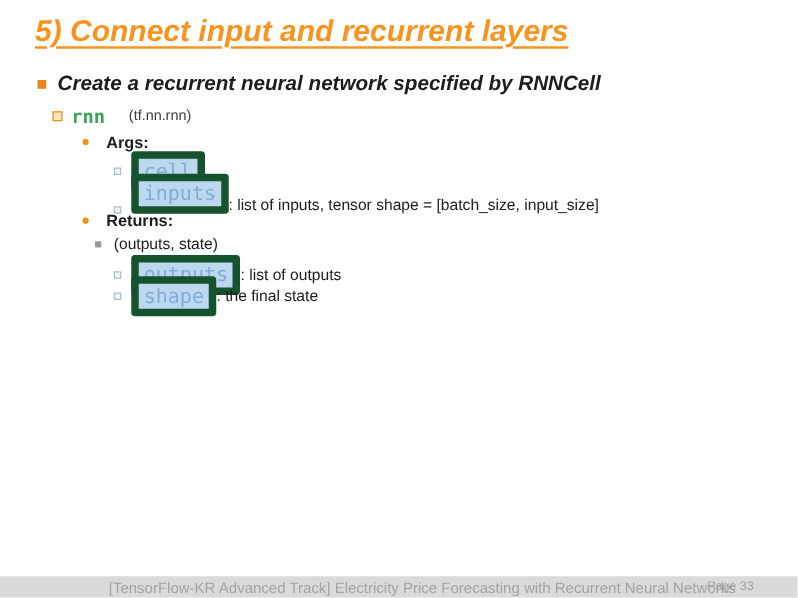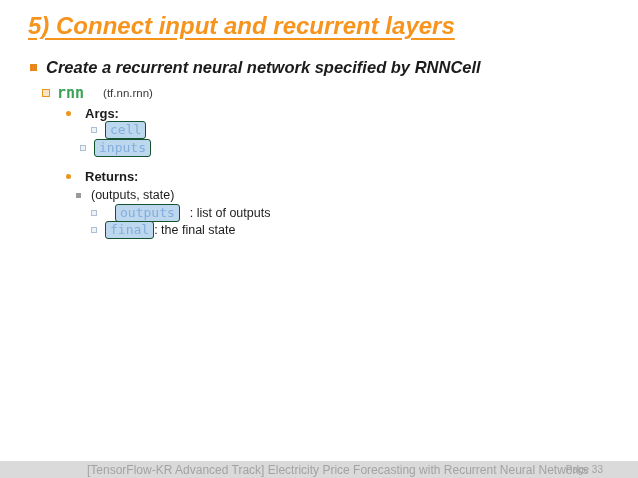--- a/index.html
+++ b/index.html
@@ -30,22 +30,22 @@
   .lvl1-text { margin-left: 9px; font-size: 16.5px; font-weight: bold; color: #1c1c1c; }
 
   .fn-name { margin-left: 7px; font-family: "DejaVu Sans Mono", monospace;
              font-weight: bold; font-size: 15px; color: #3AA455; }
   .fn-sig  { margin-left: 19px; font-family: Liberation Sans, sans-serif;
              font-size: 11.5px; color: #3a3a3a; }
 
   .lvl3-text { margin-left: 14px; font-size: 13px; font-weight: bold; color: #1c1c1c; }
 
   .token { margin-left: 8px; font-family: "DejaVu Sans Mono", monospace;
-           font-size: 13px; color: #82AEDC; background: #BDD7EE;
-           border: 1px solid #14532d; border-radius: 3px; padding: 0px 4px 1px 4px; }
+           font-size: 16px; color: #82AEDC; background: #BDD7EE;
+           border: 6px solid #14532d; border-radius: 3px; padding: 0px 4px 1px 4px; }
   .desc  { font-size: 12.5px; color: #1c1c1c; }
   .tuple-text { margin-left: 10px; font-size: 12.5px; color: #1c1c1c; }
 
   .footer {
     position: absolute; left: 0; top: 461px; width: 638px; height: 17px;
     background: #DADADA; display: flex; align-items: center;
   }
   .footer-text { position: absolute; left: 87px; font-size: 12px; color: #A3A3A3; white-space: nowrap; }
   .footer-page { position: absolute; right: 35px; font-size: 10px; color: #A3A3A3; }
 </style>
@@ -70,44 +70,45 @@
   <div class="row" style="left:66px; top:106px;">
     <span class="dot-orange"></span>
     <span class="lvl3-text">Args:</span>
   </div>
 
   <div class="row" style="left:91px; top:121px;">
     <span class="sq-hollow-gray"></span>
     <span class="token">cell</span>
   </div>
 
-  <div class="row" style="left:80px; top:139px;">
+  <div class="row" style="left:91px; top:139px;align-items:flex-end;">
     <span class="sq-hollow-gray"></span>
     <span class="token">inputs</span>
+    <span class="desc">: list of inputs, tensor shape = [batch_size, input_size]</span>
   </div>
 
   <div class="row" style="left:66px; top:169px;">
     <span class="dot-orange"></span>
     <span class="lvl3-text">Returns:</span>
   </div>
 
   <div class="row" style="left:76px; top:188px;">
     <span class="sq-solid-gray"></span>
     <span class="tuple-text">(outputs, state)</span>
   </div>
 
-  <div class="row" style="left:91px; top:204px;gap:10px;">
+  <div class="row" style="left:91px; top:204px;">
     <span class="sq-hollow-gray"></span>
     <span class="token">outputs</span>
     <span class="desc">: list of outputs</span>
   </div>
 
   <div class="row" style="left:91px; top:221px;">
     <span class="sq-hollow-gray"></span>
-    <span class="token">final</span>
+    <span class="token">shape</span>
     <span class="desc">: the final state</span>
   </div>
 
   <div class="footer">
     <span class="footer-text">[TensorFlow-KR Advanced Track] Electricity Price Forecasting with Recurrent Neural Networks</span>
     <span class="footer-page">Page 33</span>
   </div>
 
 </div>
 

